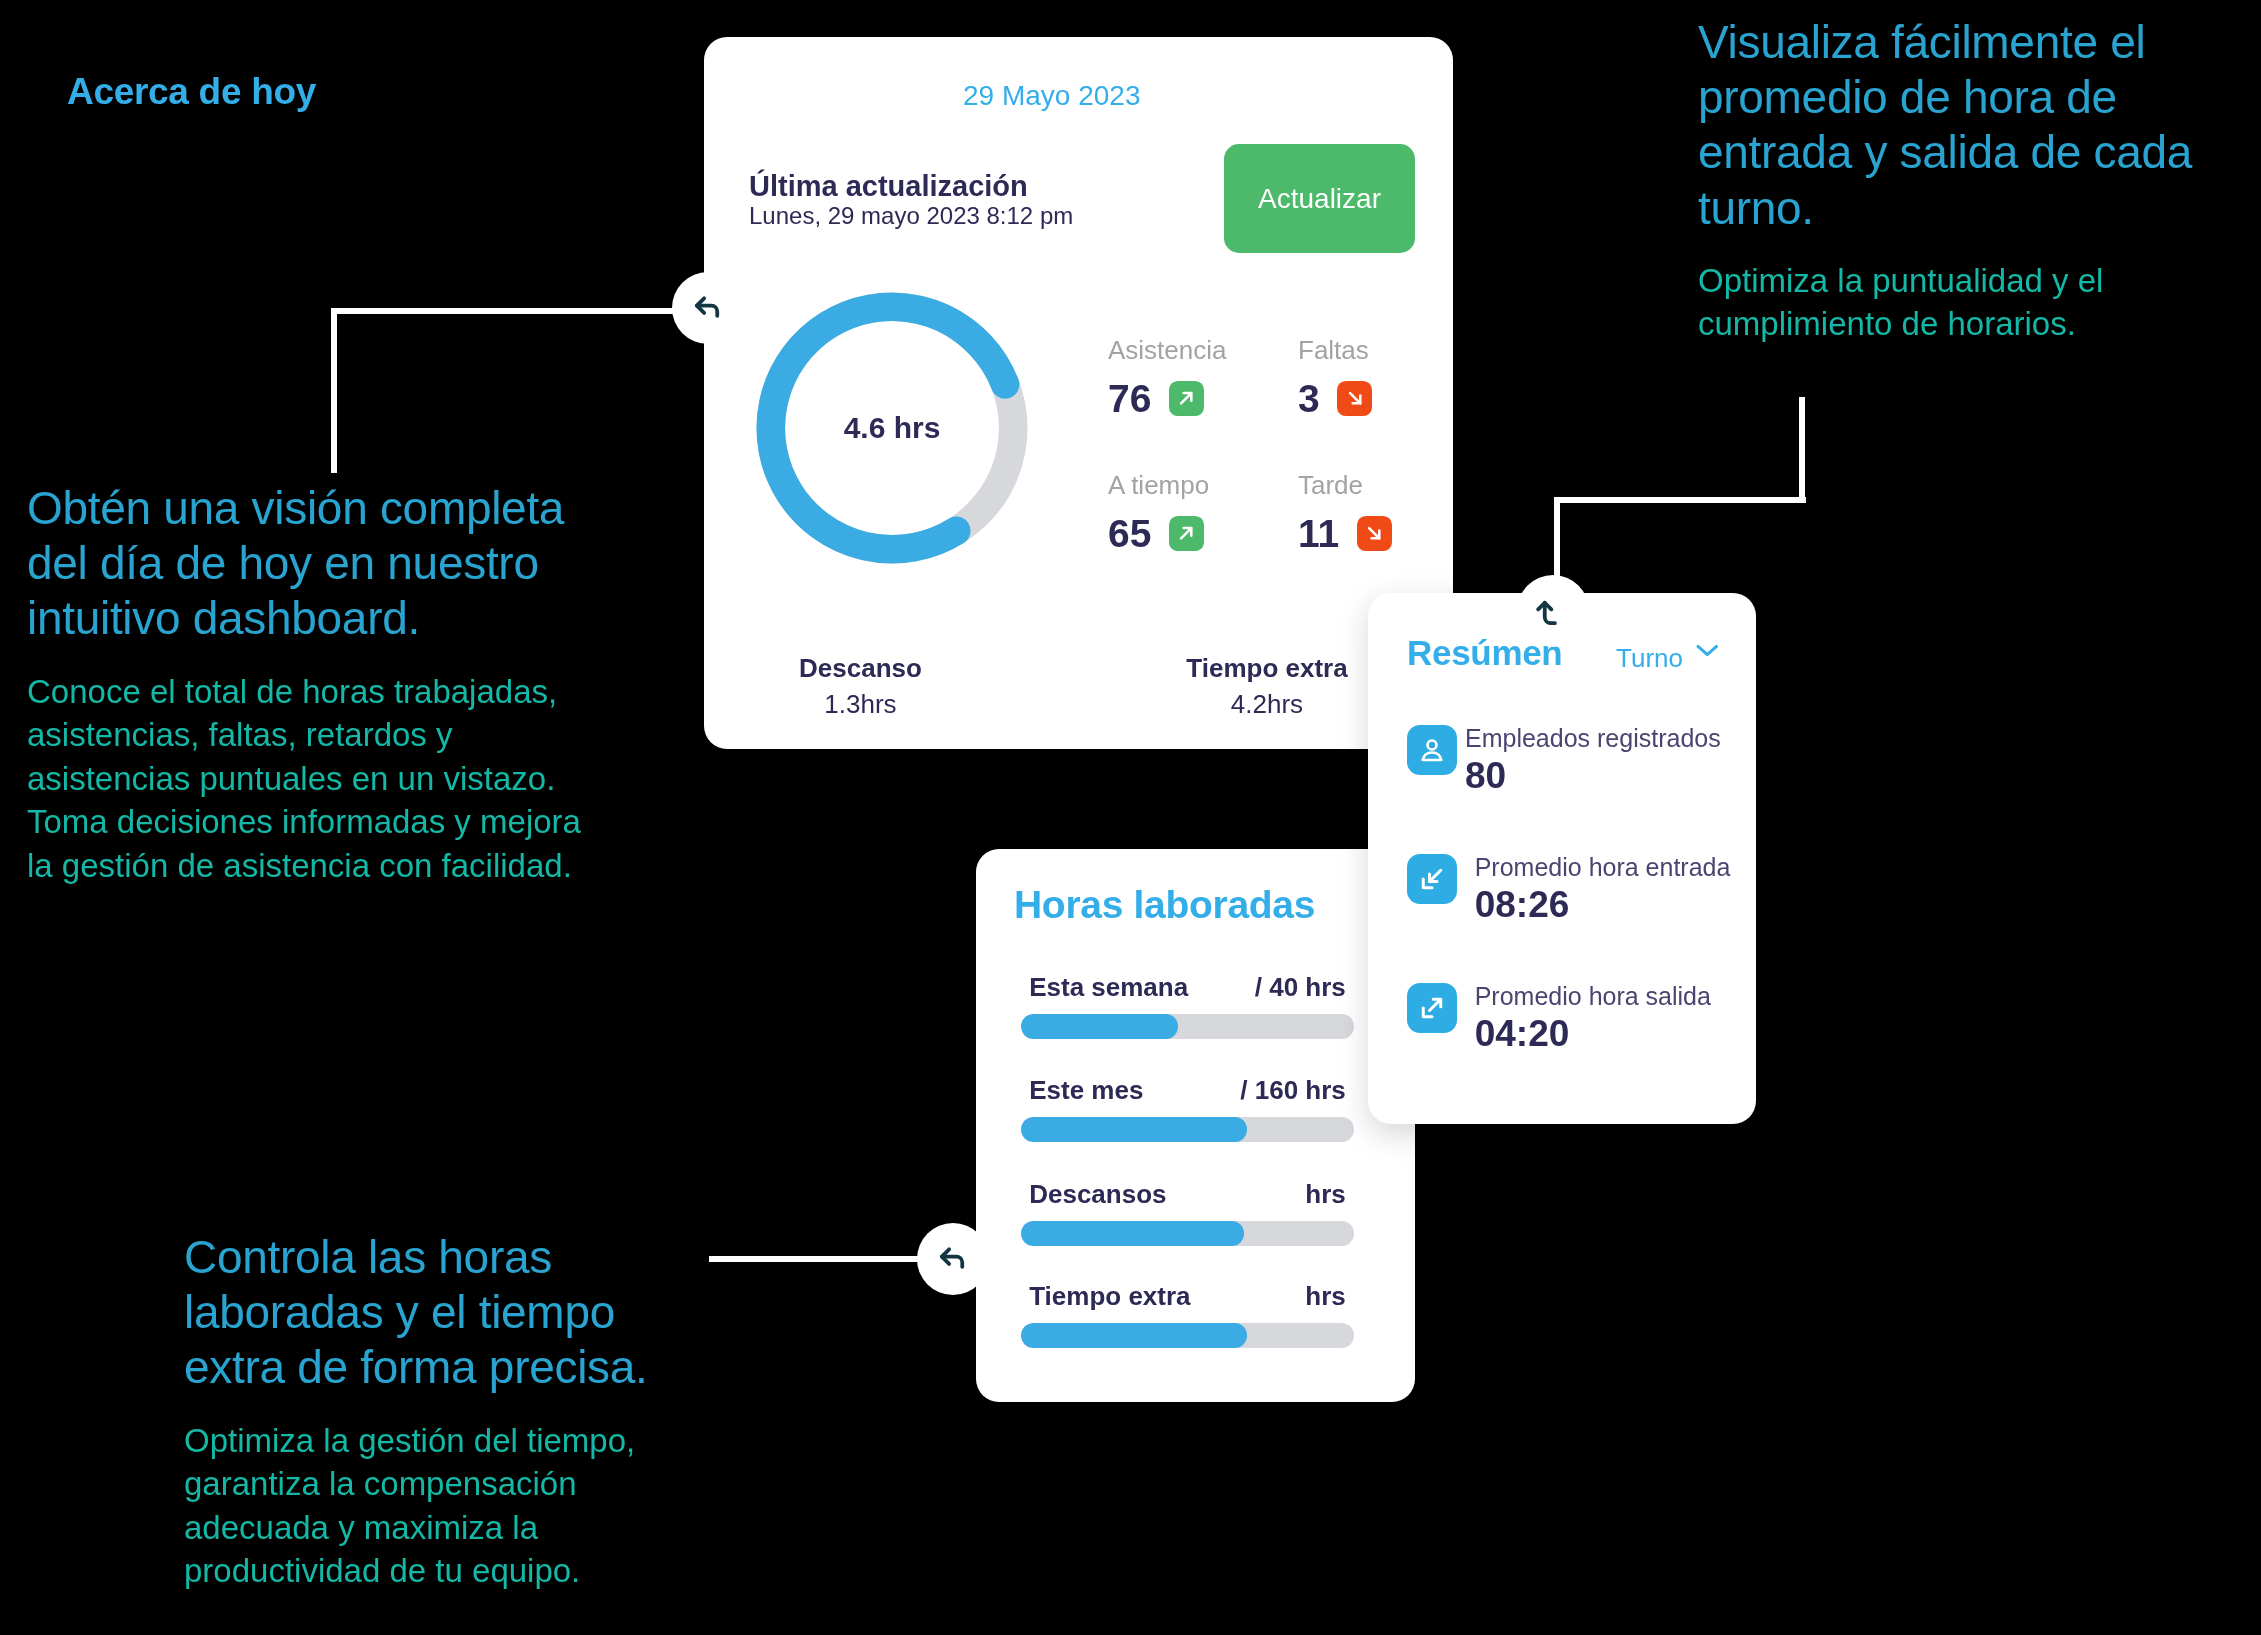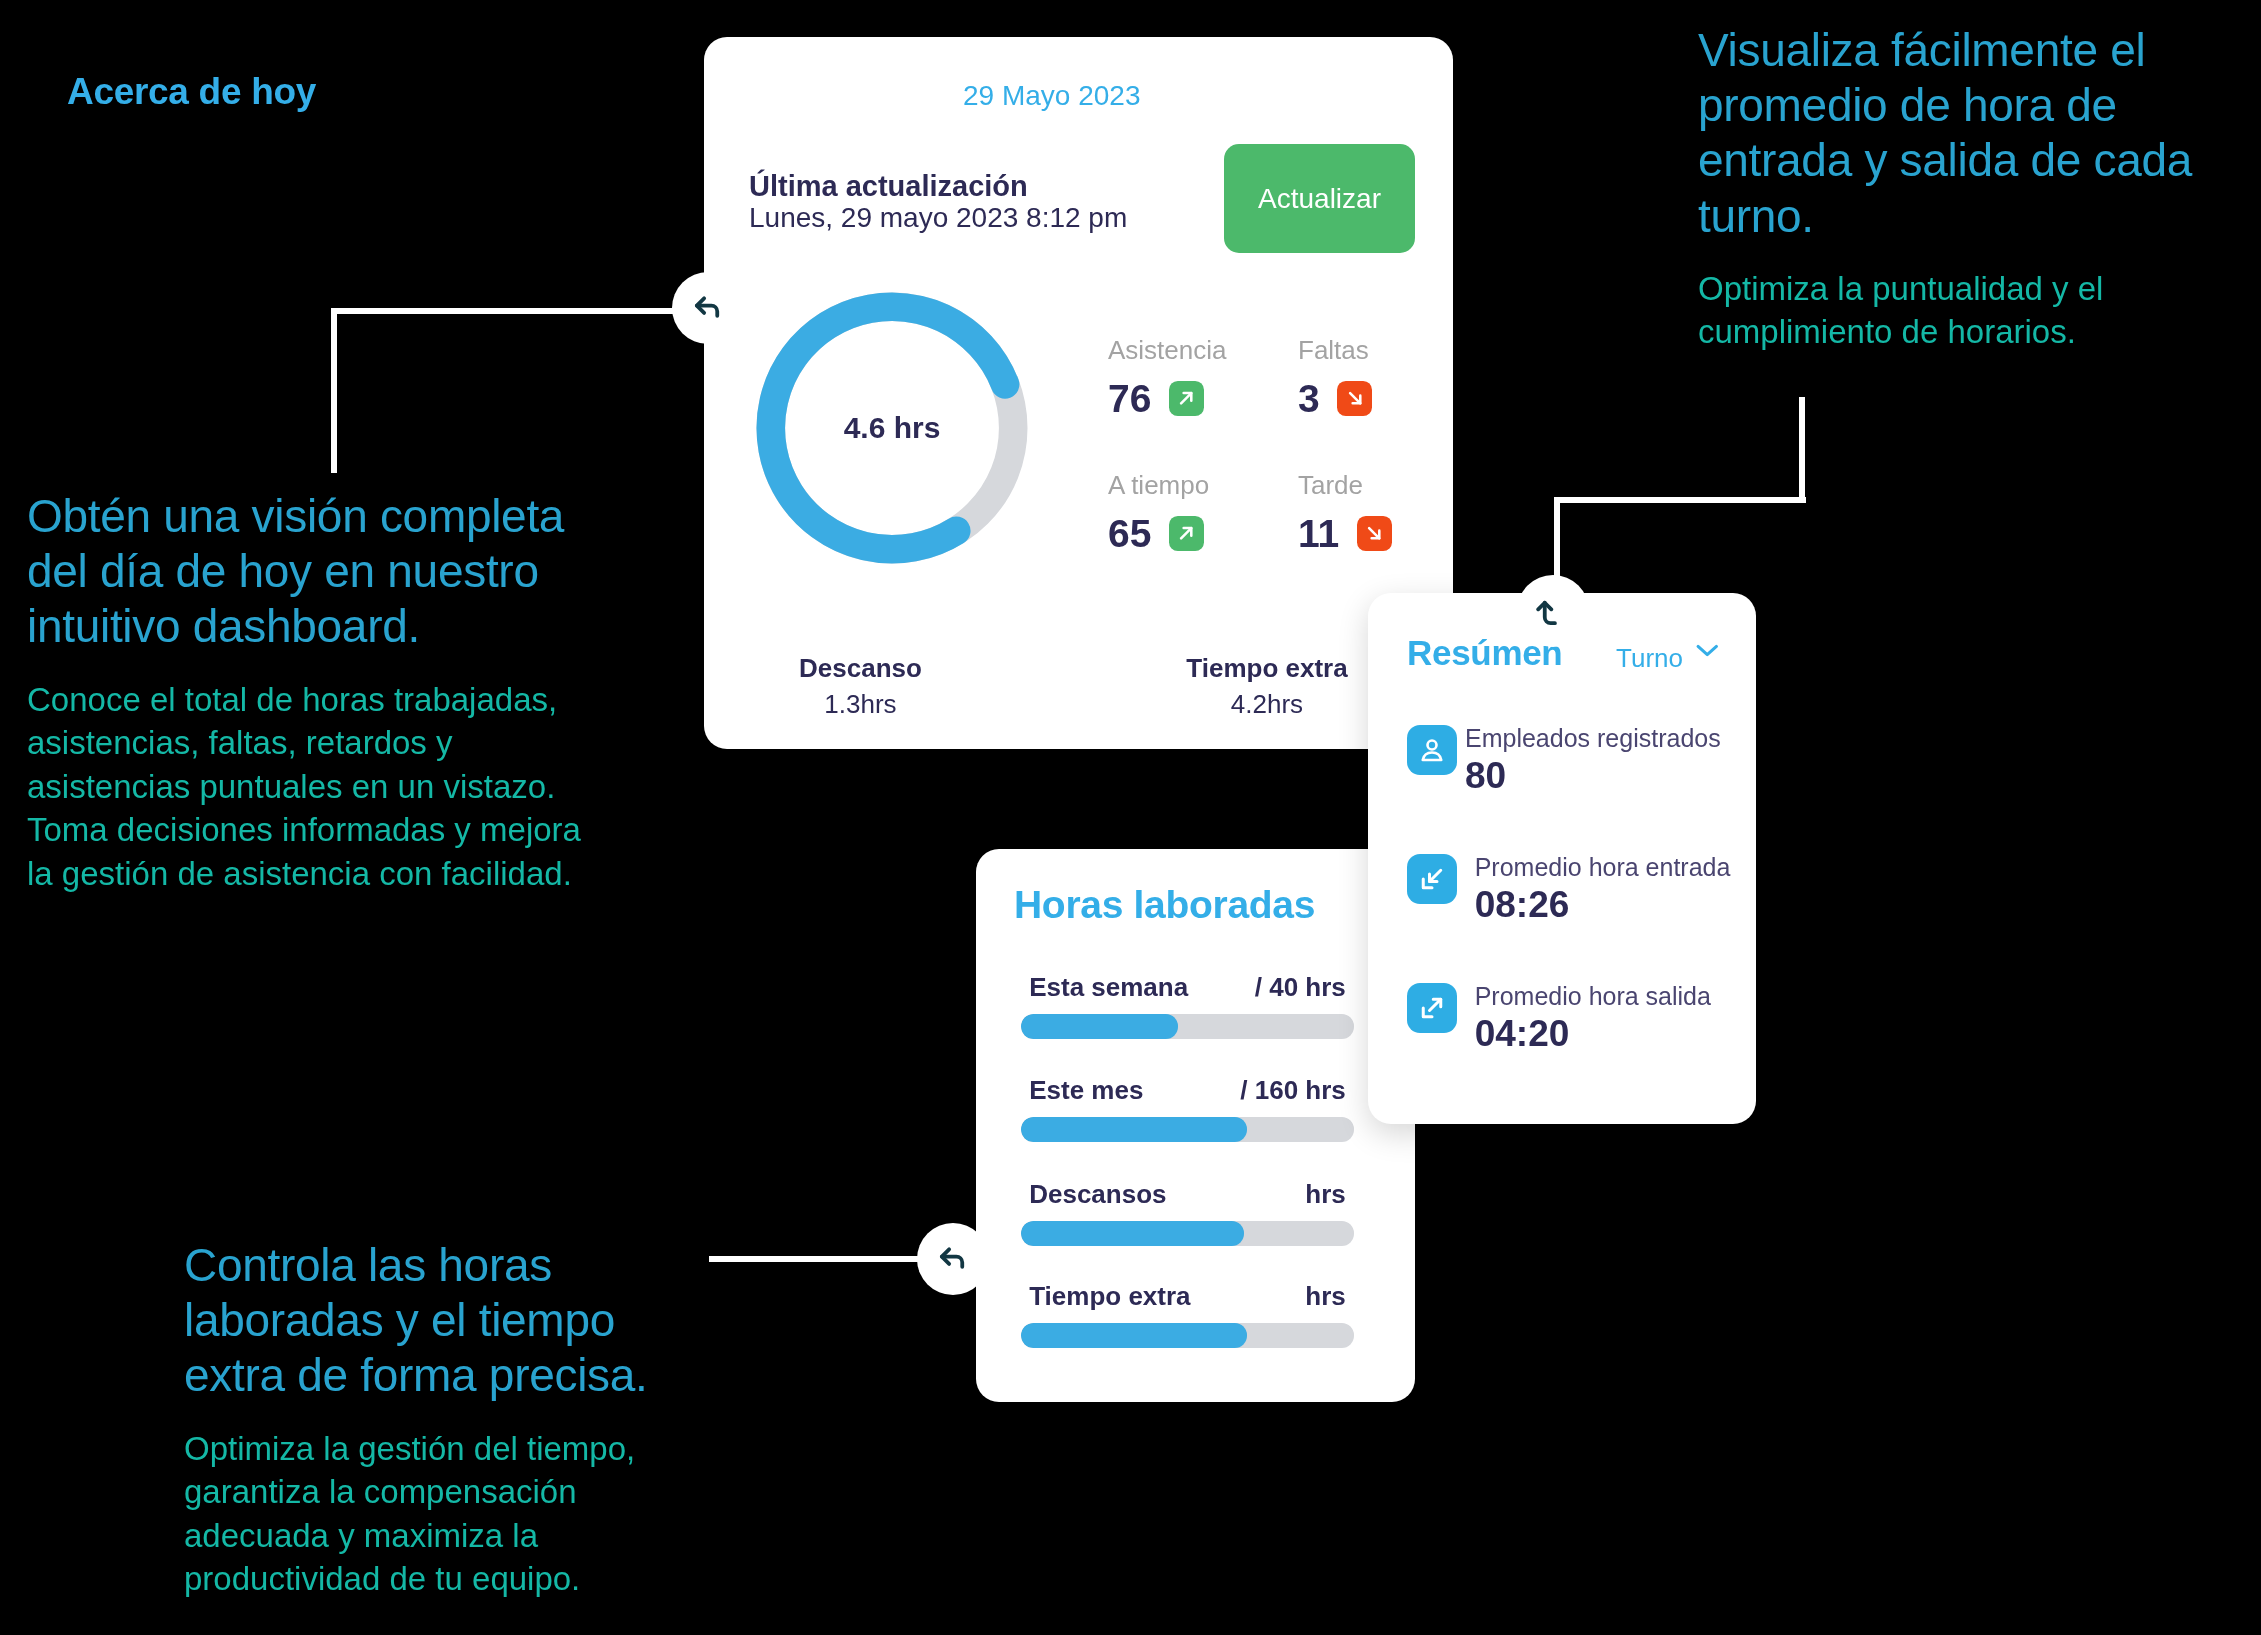--- a/index.html
+++ b/index.html
@@ -19,21 +19,21 @@
     position:absolute;
     width:72px; height:72px;
     border-radius:50%;
     background:#ffffff;
     display:flex; align-items:center; justify-content:center;
     z-index:40;
   }
   .badge svg { width:35px; height:35px; display:block; }
 
   
-  .tblock { position:absolute;margin-top:8px; }
+  .tblock { position:absolute; }
   .thead {
     color:#29A3CF;
     font-size:46px;
     line-height:1.20;
     font-weight:400;
     letter-spacing:-0.3px;
   }
   .tbody {
     color:#14b8a6;
     font-size:33px;
@@ -59,21 +59,21 @@
   .today-date {
     position:absolute; left:963px; top:80px;
     color:#34AEE8; font-size:28px; font-weight:400;
   }
   .upd-label {
     position:absolute; left:749px; top:170px;
     color:#2D2A55; font-size:29px; font-weight:bold;
   }
   .upd-value {
     position:absolute; left:749px; top:202px;
-    color:#2D2A55; font-size:28px; font-weight:400;
+    color:#2D2A55; font-size:24px; font-weight:400;
   }
   #btn-actualizar {
     position:absolute; left:1224px; top:144px;
     width:191px; height:109px;
     background:#4CB96B; border:none; border-radius:15px;
     color:#ffffff; font-size:28px; font-family:"Liberation Sans", sans-serif;
     cursor:pointer;
   }
 
   

